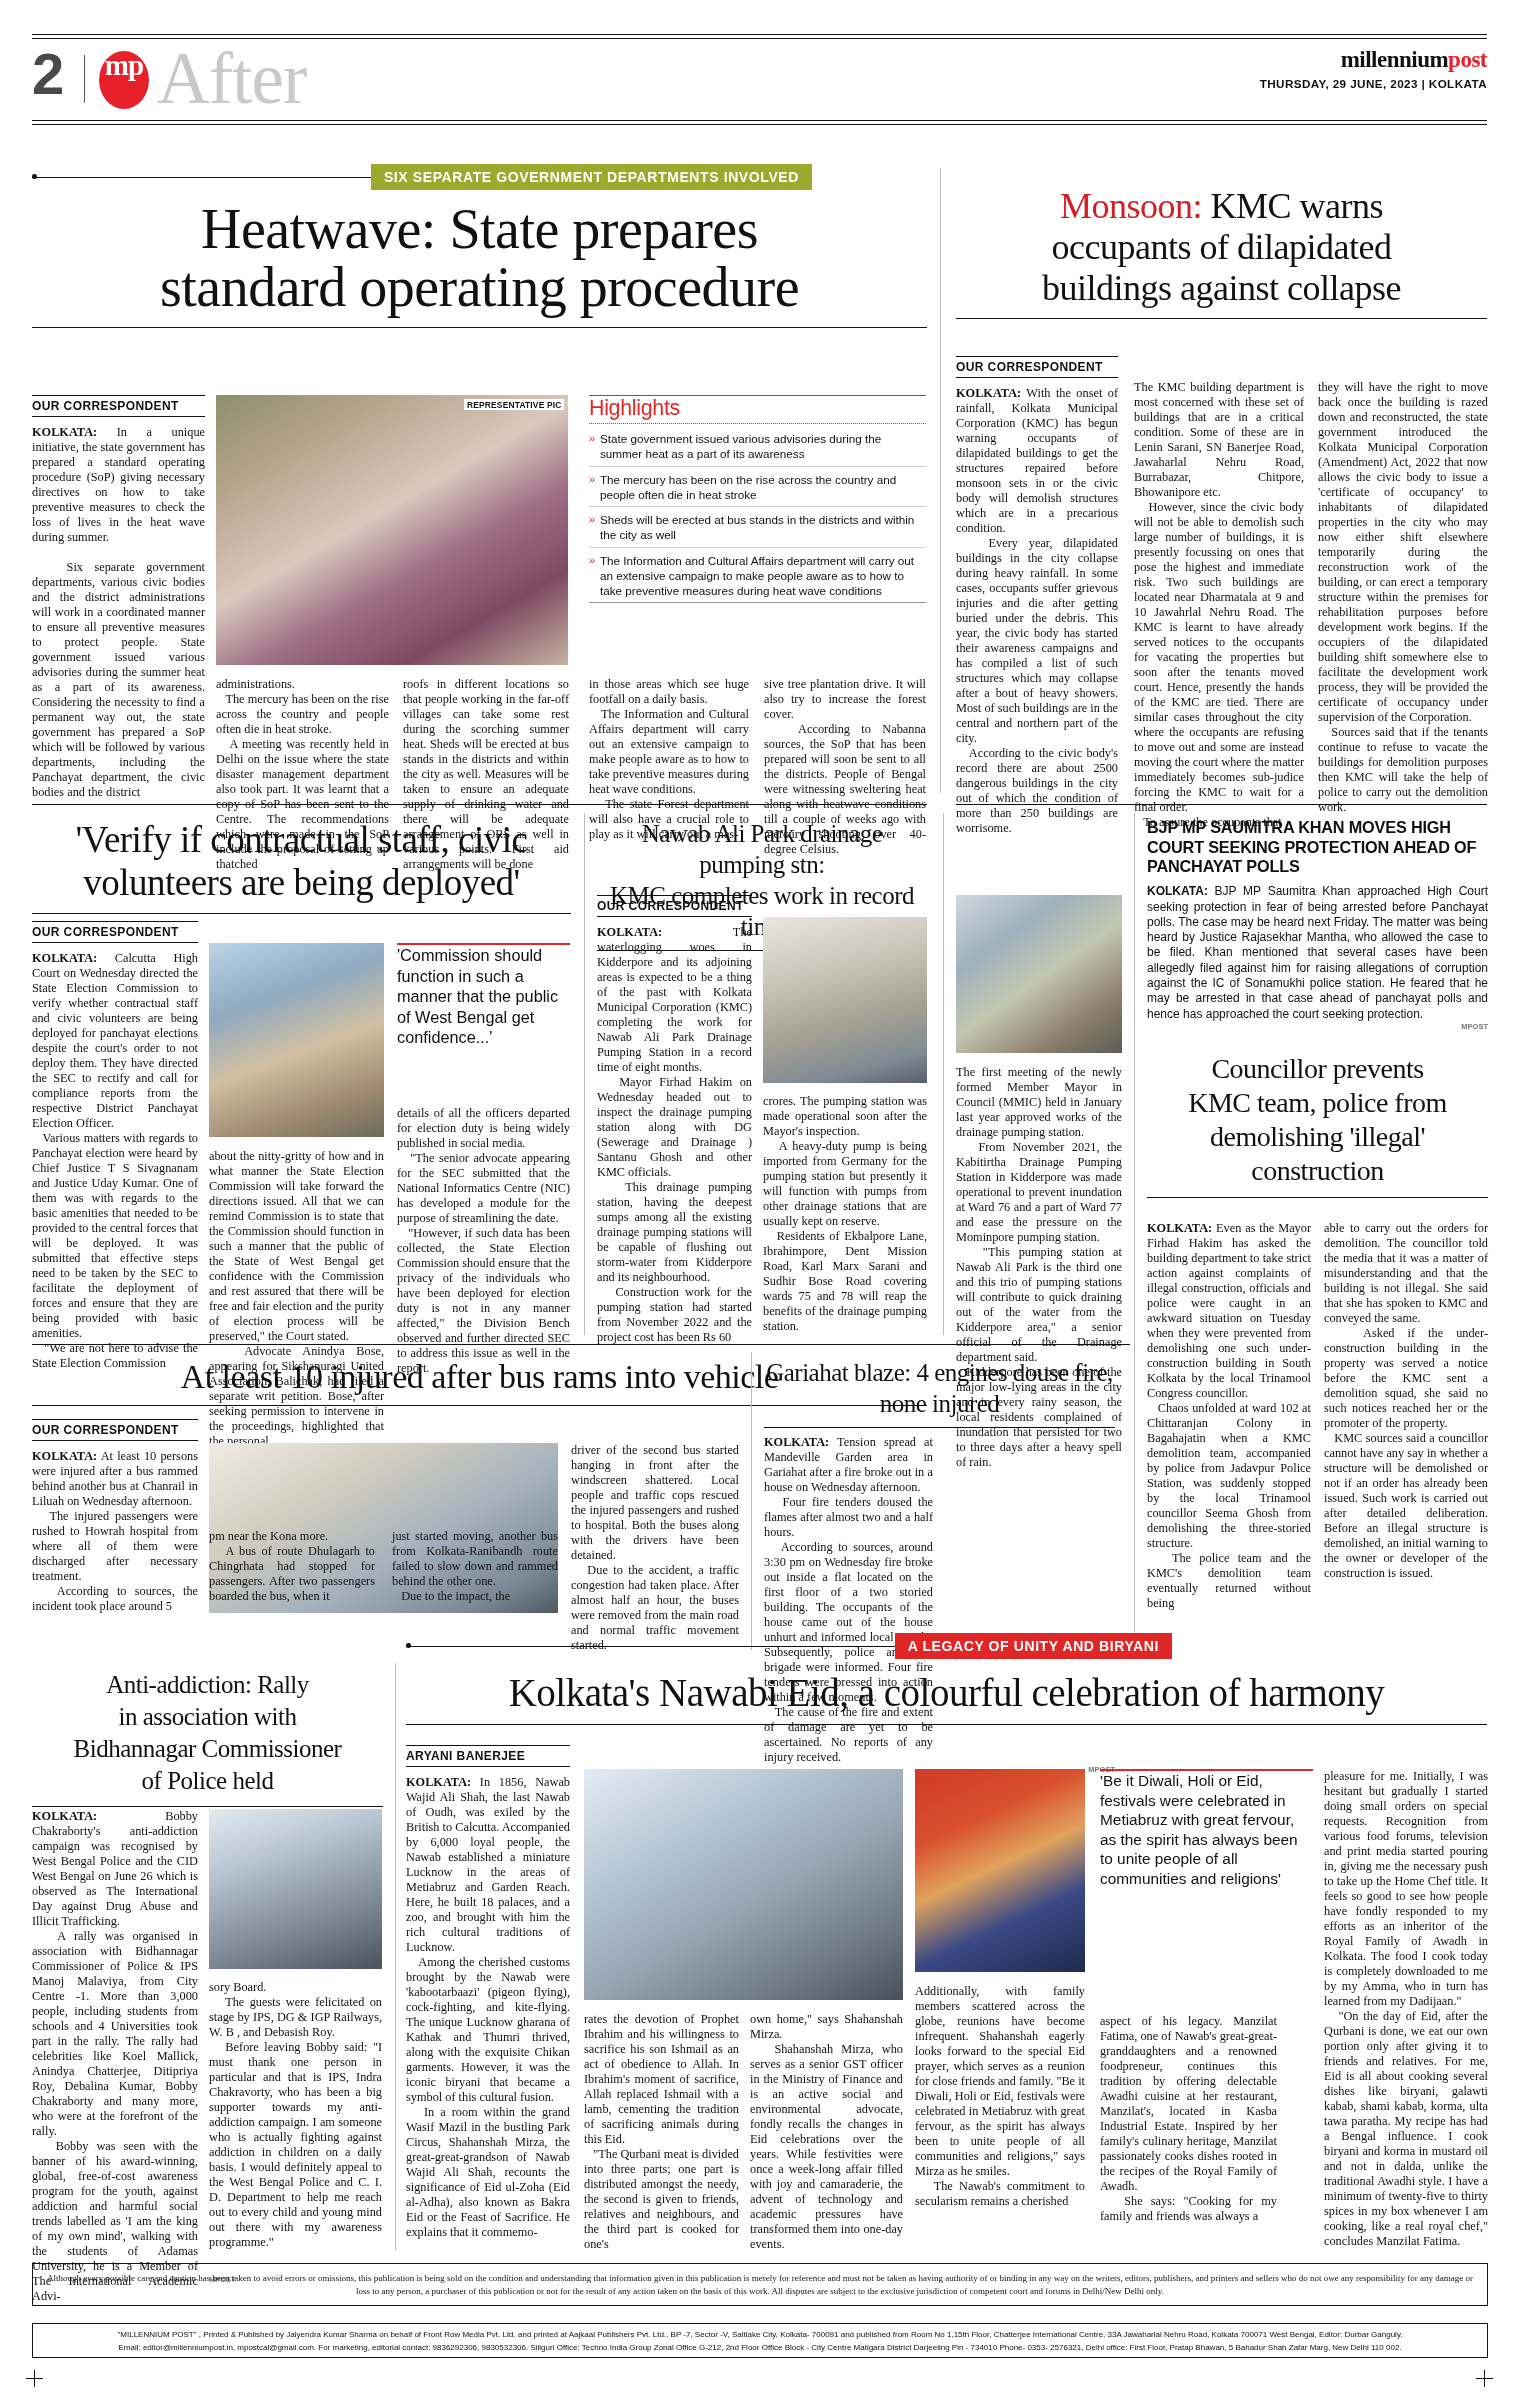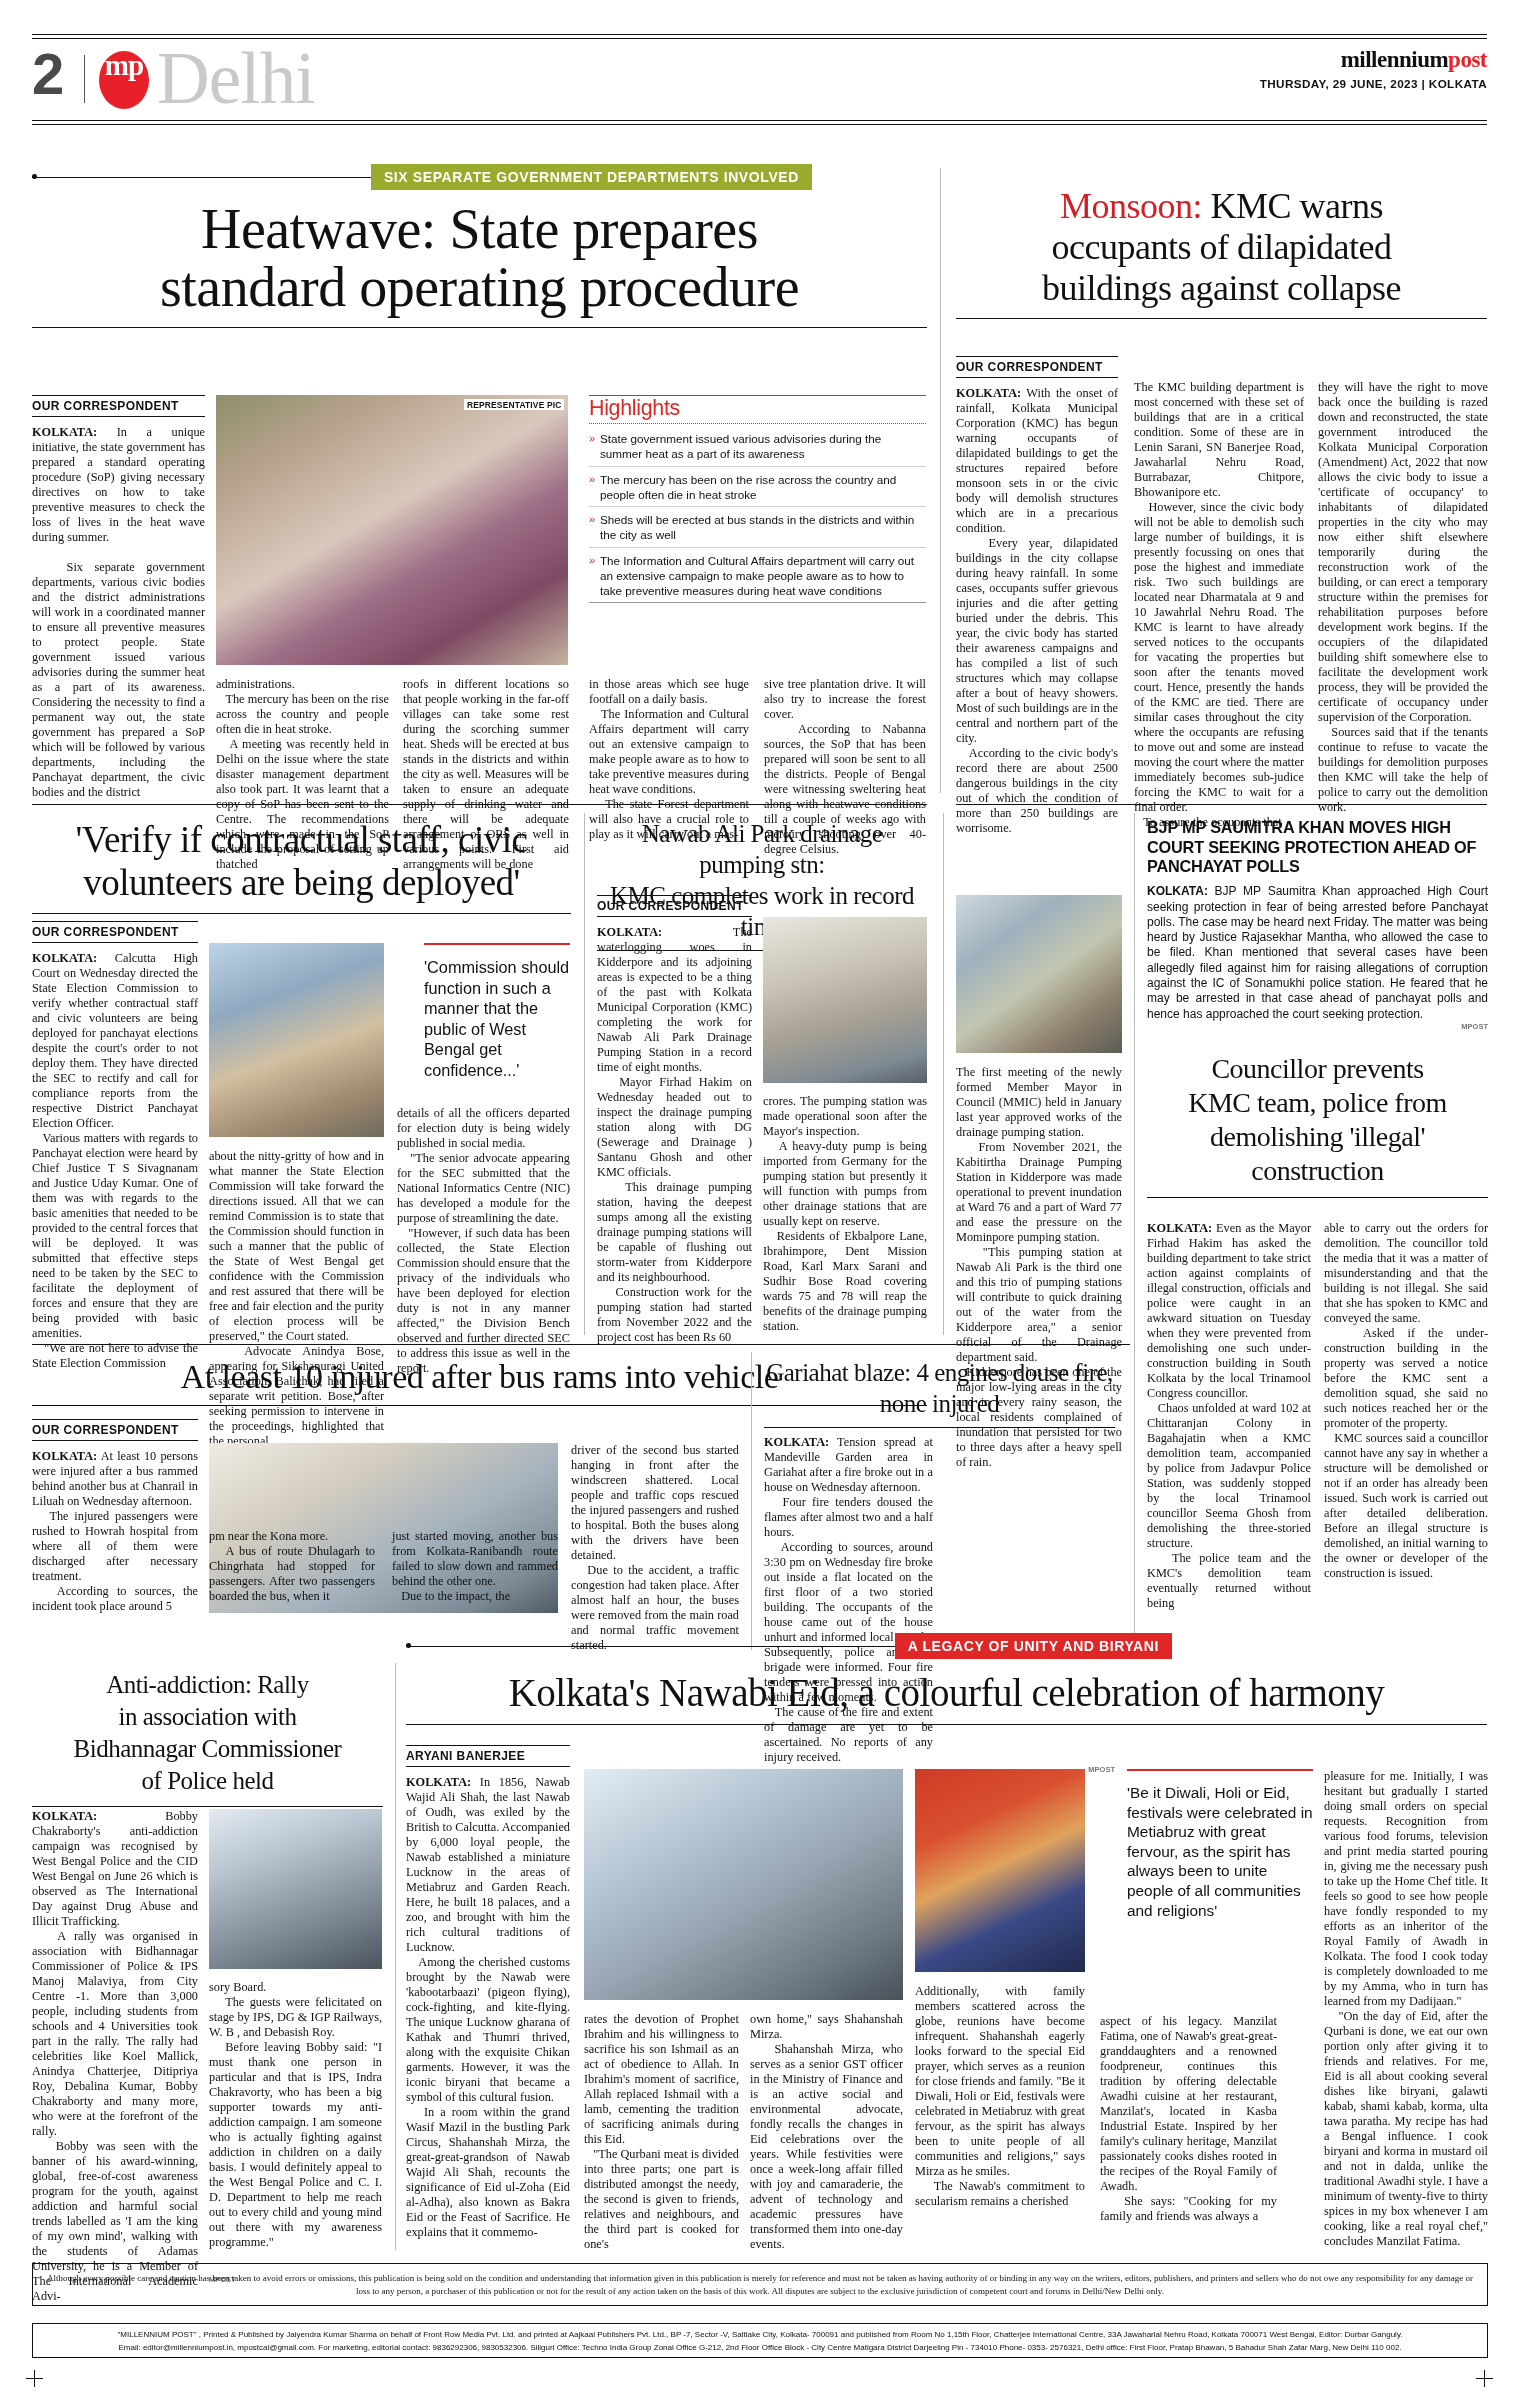--- a/index.html
+++ b/index.html
@@ -108,23 +108,23 @@
   .hl-sep { border-top:0.9px dotted #e02727; margin-bottom:2.8px; }
   .hl-item {
     display:flex; gap:4.7px; padding:4.7px 0 4.7px 0; border-bottom:0.9px solid #cfcfcf;
     font-family:"Liberation Sans", sans-serif; font-size:11.7px; line-height:15px; color:#111;
   }
   .hl-item:last-child { border-bottom:none; }
   .hl-item .gq { color:#e02727; font-size:11.2px; line-height:15px; }
 
   
   .pullq {
-    border-top:2.8px solid #e02727; padding-top:12px;
+    border-top:2.8px solid #e02727; padding-top:0;
     font-family:"Liberation Sans", sans-serif;
-    font-size:16.3px; line-height:20.5px; color:#111;margin-left:27px;
+    font-size:16.3px; line-height:20.5px; color:#111;
   }
   .pullq.small { font-size:15.4px; line-height:19.6px; }
 
   
   .subhead-bold {
     font-family:"Liberation Sans", sans-serif; font-weight:700;
     font-size:16.3px; line-height:19.6px; letter-spacing:-0.2px; color:#111;
   }
   .sans-body {
     font-family:"Liberation Sans", sans-serif; font-size:12px; line-height:15.3px;
@@ -151,21 +151,21 @@
 <div class="page">
 
   <div class="masthead">
     <div class="rule-top"></div>
     <div class="rule-top2"></div>
     <div class="pagenum">2</div>
     <div class="mh-divider"></div>
     <div class="mp-logo">
       <span>mp</span>
     </div>
-    <div class="section-word">Delhi</div>
+    <div class="section-word">After</div>
     <div class="mh-right">
       <div class="brand"><span>millennium</span><span class="post">post</span></div>
       <div class="dateline">THURSDAY, 29 JUNE, 2023 | KOLKATA</div>
     </div>
     <div class="rule-bot"></div>
     <div class="rule-bot2"></div>
   </div>
 
   <div style="position:absolute;left:32px;top:164px;width:895px;">
     <div class="kicker-wrap">

